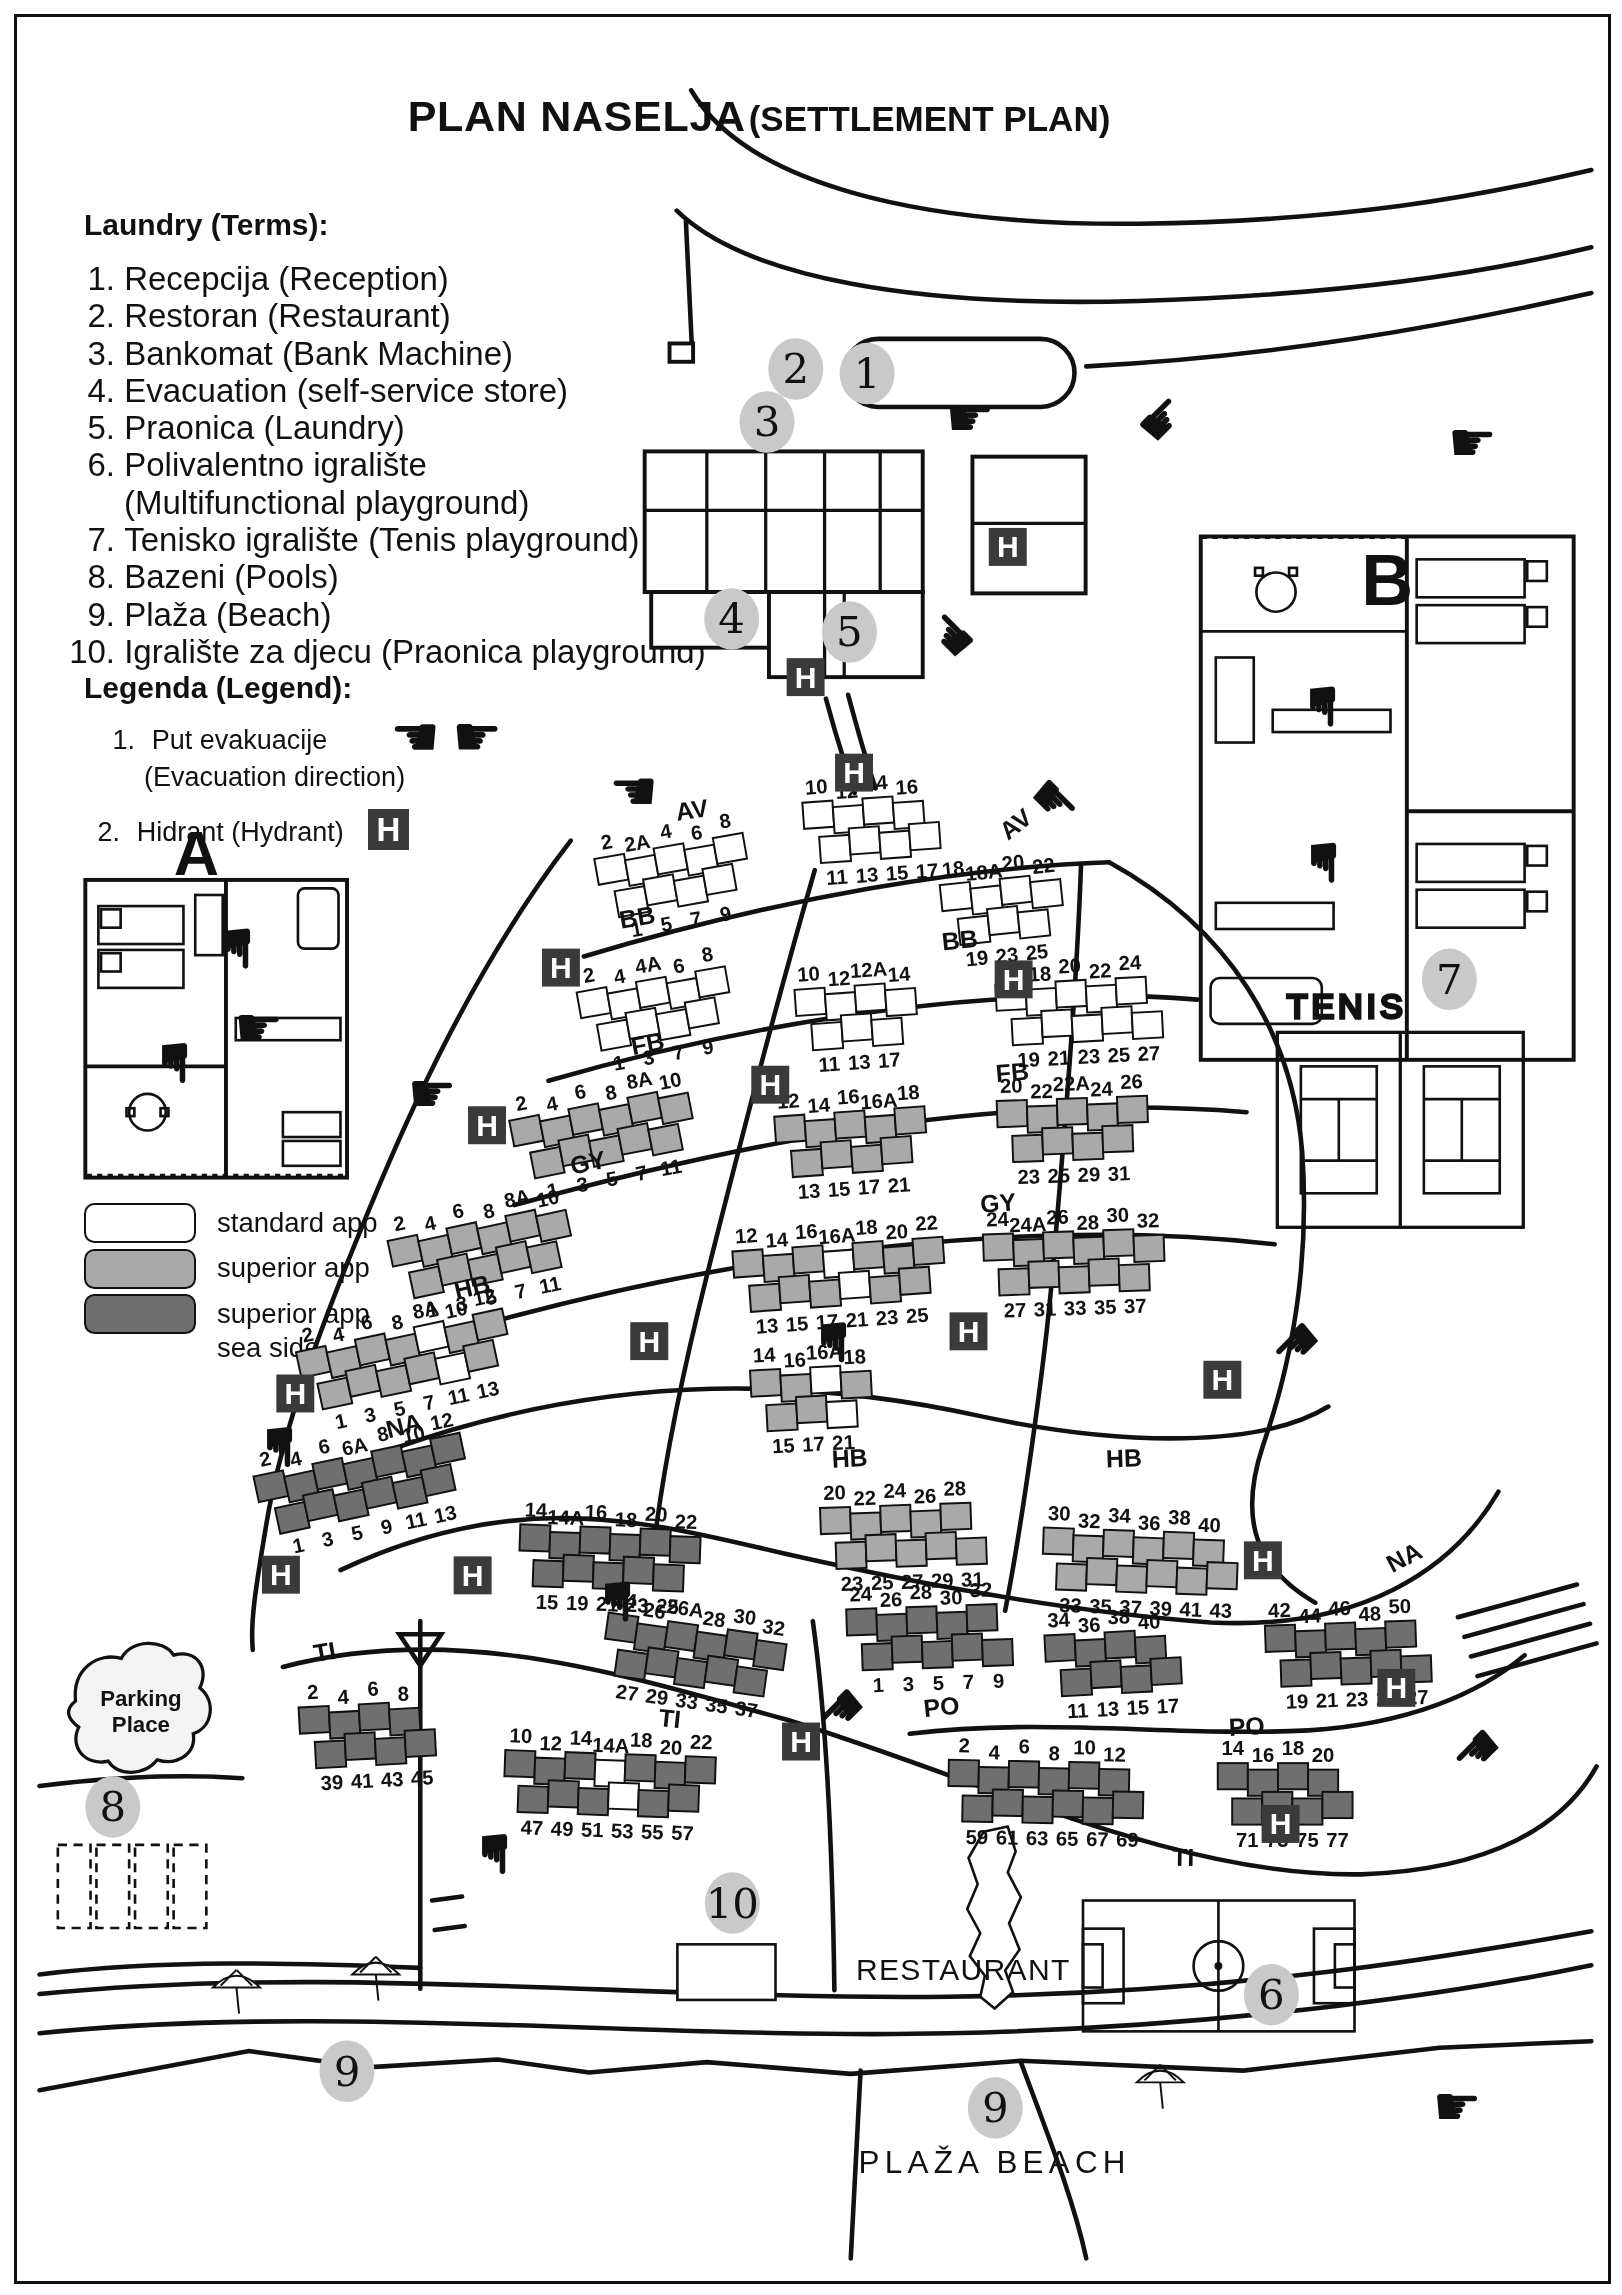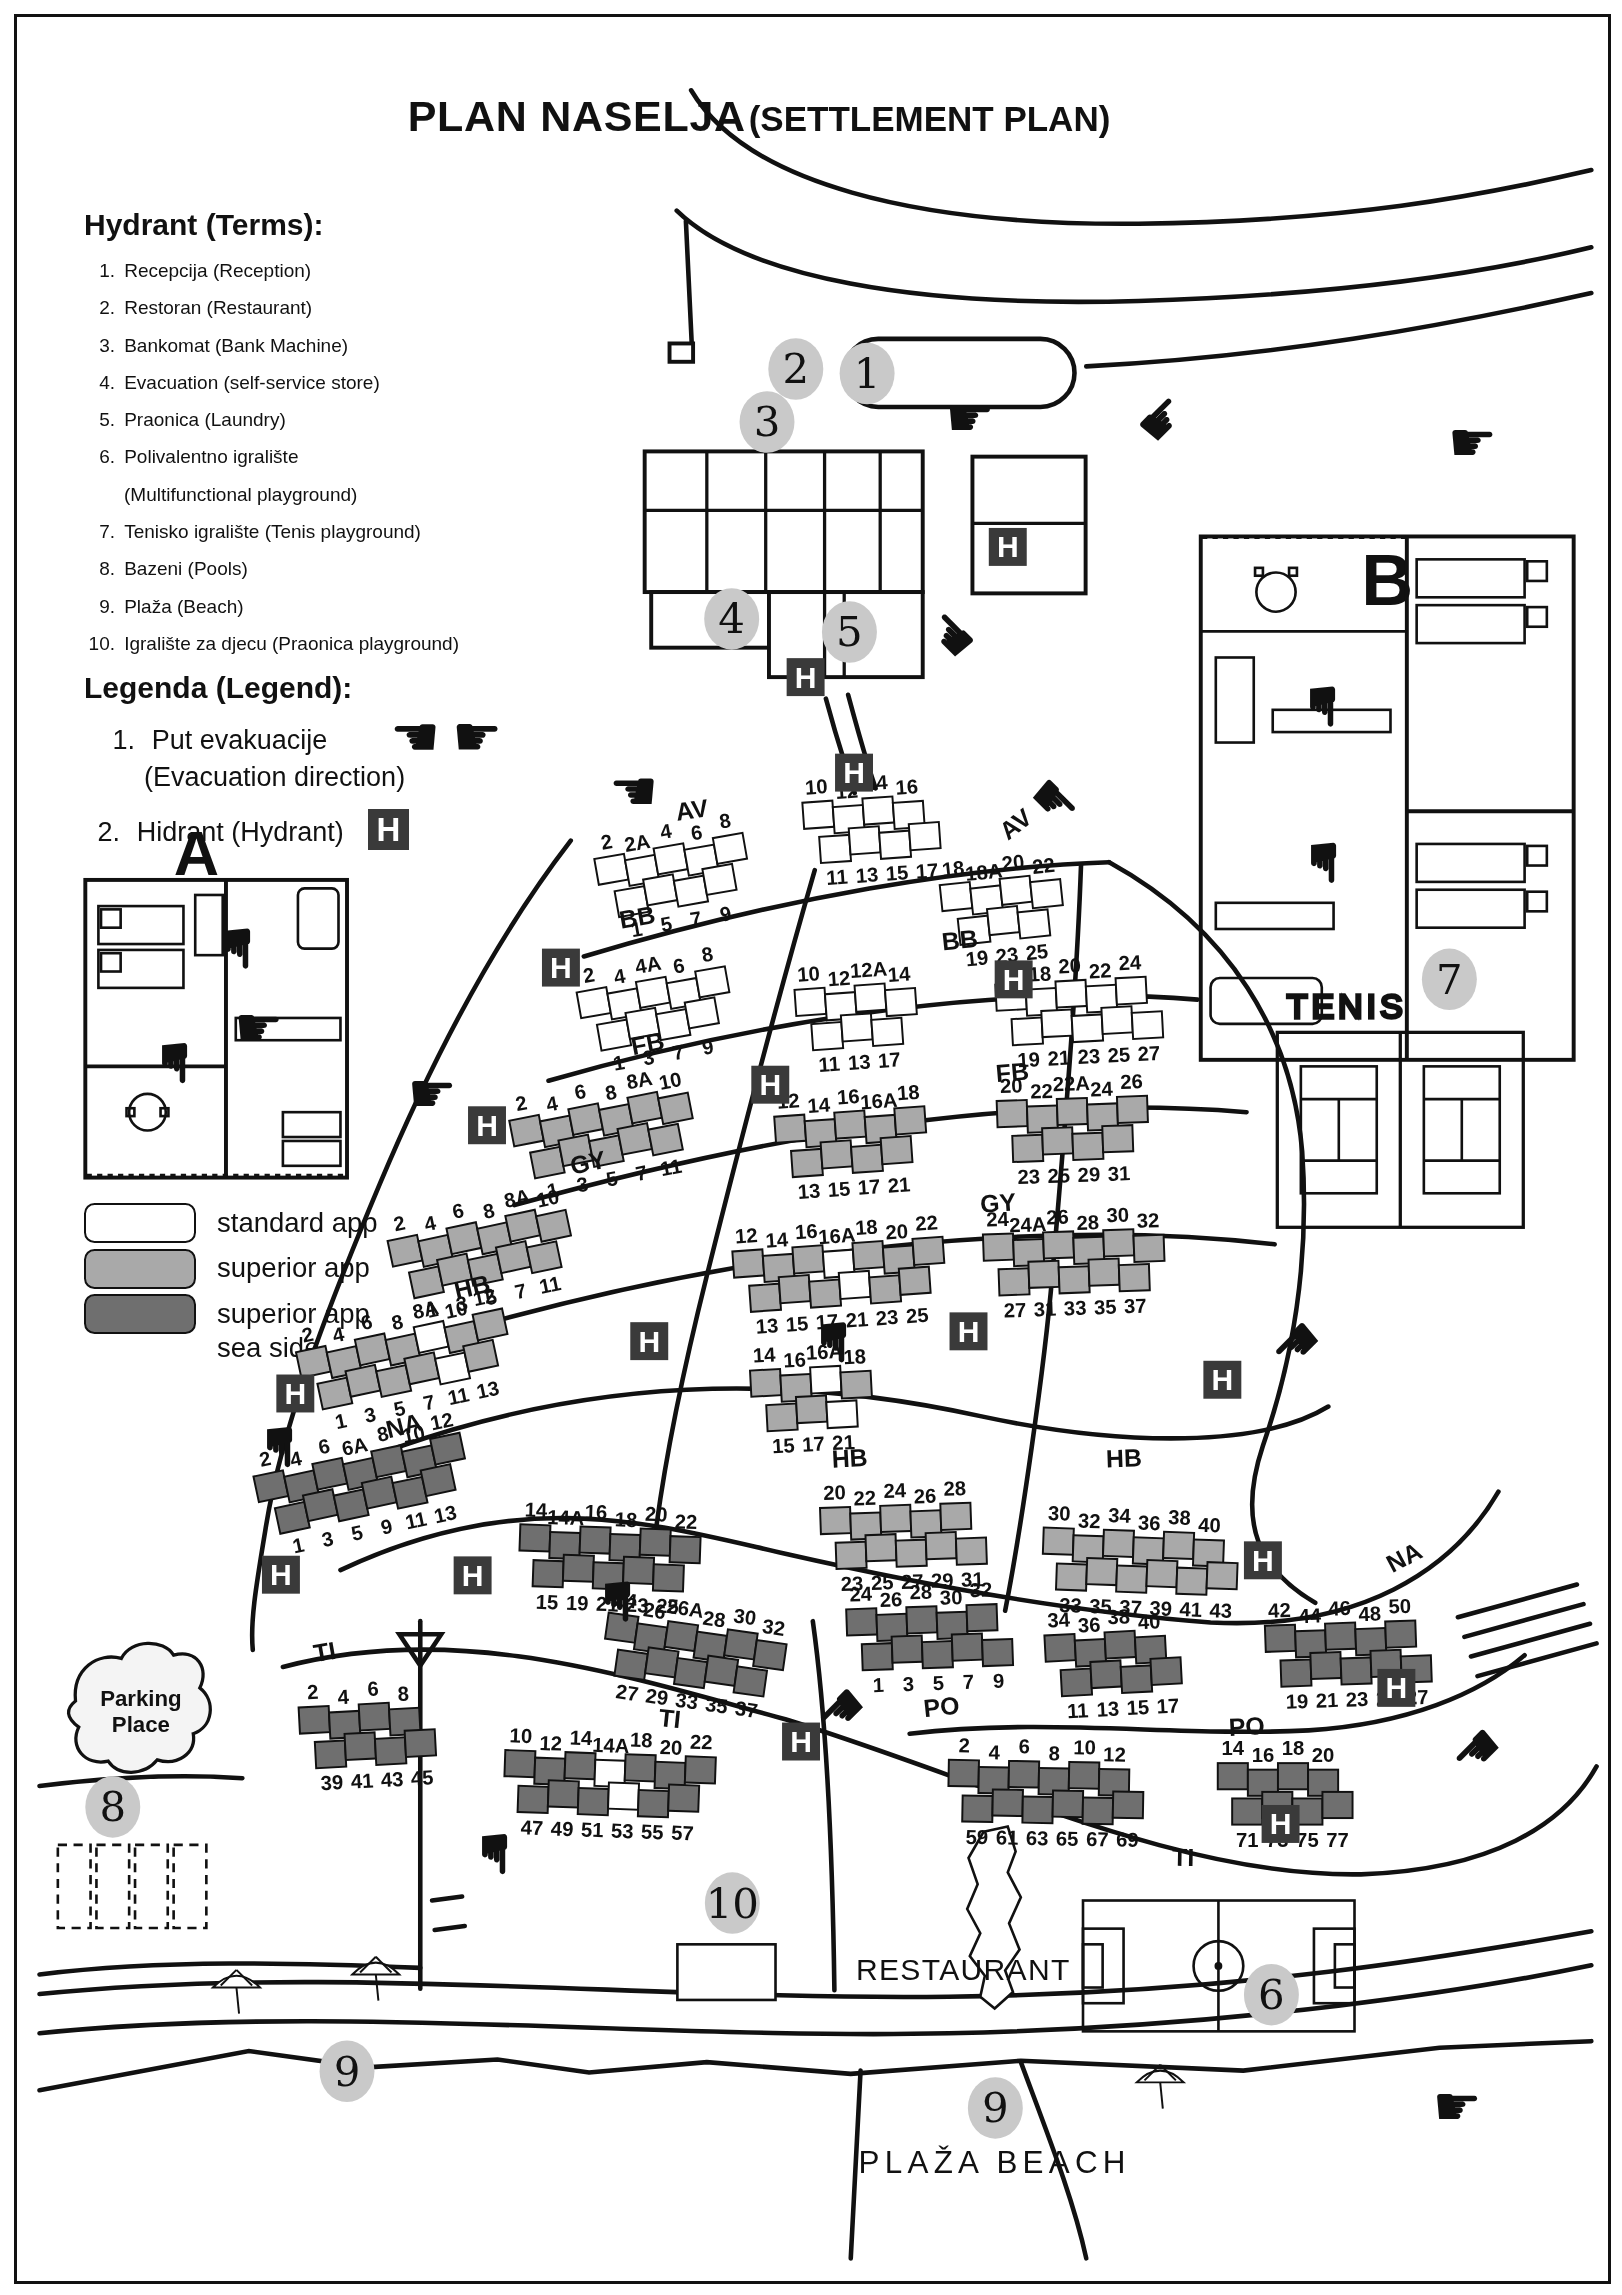--- a/index.html
+++ b/index.html
@@ -6,21 +6,21 @@
   #page{position:relative;width:1623px;height:2295px;background:#ffffff;overflow:hidden;
         font-family:"Liberation Sans",sans-serif;color:#111;}
   #frame{position:absolute;left:14.4px;top:14.4px;width:1591px;height:2264px;border:3.3px solid #111;}
   .abs{position:absolute;}
   #title{left:183px;top:92px;width:1152px;text-align:center;font-weight:bold;white-space:nowrap;}
   #title .t1{font-size:43px;letter-spacing:0.7px;}
   #title .t2{font-size:35px;}
   #terms-head,#legend-head{font-size:30px;font-weight:bold;}
   #terms-head{left:84px;top:208px;}
   #legend-head{left:84px;top:671px;}
-  .term-row{position:absolute;font-size:19px;white-space:nowrap;}
+  .term-row{position:absolute;font-size:33px;white-space:nowrap;}
   .term-num{display:inline-block;width:51px;text-align:right;margin-right:9.2px;}
   .term-cont{padding-left:60px;}
   #legend-item1-l1,#legend-item1-l2,#legend-item2{position:absolute;font-size:27px;white-space:nowrap;}
   .hand-glyph{font-family:"DejaVu Sans",sans-serif;font-size:56px;}
   #legend-hands{left:390px;top:704px;letter-spacing:11.8px;}
   #legend-h-icon{left:368px;top:809px;width:41px;height:41px;background:#3a3a3a;color:#fff;
      font-size:33px;font-weight:bold;text-align:center;line-height:41px;}
   .swatch{position:absolute;width:108px;height:36px;border:2.6px solid #111;border-radius:10.5px;}
   .swatch-label{position:absolute;font-size:27.5px;white-space:nowrap;}
   svg text{user-select:none;}
@@ -30,21 +30,21 @@
 
 <div id="page">
   <div id="frame" class="abs"></div>
 
   <div id="title" class="abs">
     <span class="t1">PLAN NASELJA</span>
     <span class="t2"> </span>
     <span class="t2">(SETTLEMENT PLAN)</span>
   </div>
 
-  <div id="terms-head" class="abs">Hydrant (Terms):</div>
+  <div id="terms-head" class="abs">Laundry (Terms):</div>
   <div id="terms-list" class="abs" style="left: 64px; top: 260px;">
       <div class="term-row" style="left: 0px; top: 0px;"><span class="term-num">1.</span><span>Recepcija (Reception)</span></div>
       <div class="term-row" style="left: 0px; top: 37px;"><span class="term-num">2.</span><span>Restoran (Restaurant)</span></div>
       <div class="term-row" style="left: 0px; top: 75px;"><span class="term-num">3.</span><span>Bankomat (Bank Machine)</span></div>
       <div class="term-row" style="left: 0px; top: 112px;"><span class="term-num">4.</span><span>Evacuation (self-service store)</span></div>
       <div class="term-row" style="left: 0px; top: 149px;"><span class="term-num">5.</span><span>Praonica (Laundry)</span></div>
       <div class="term-row" style="left: 0px; top: 186px;"><span class="term-num">6.</span><span>Polivalentno igralište</span></div>
       <div class="term-row term-cont" style="left: 0px; top: 224px;">(Multifunctional playground)</div>
       <div class="term-row" style="left: 0px; top: 261px;"><span class="term-num">7.</span><span>Tenisko igralište (Tenis playground)</span></div>
       <div class="term-row" style="left: 0px; top: 298px;"><span class="term-num">8.</span><span>Bazeni (Pools)</span></div>

